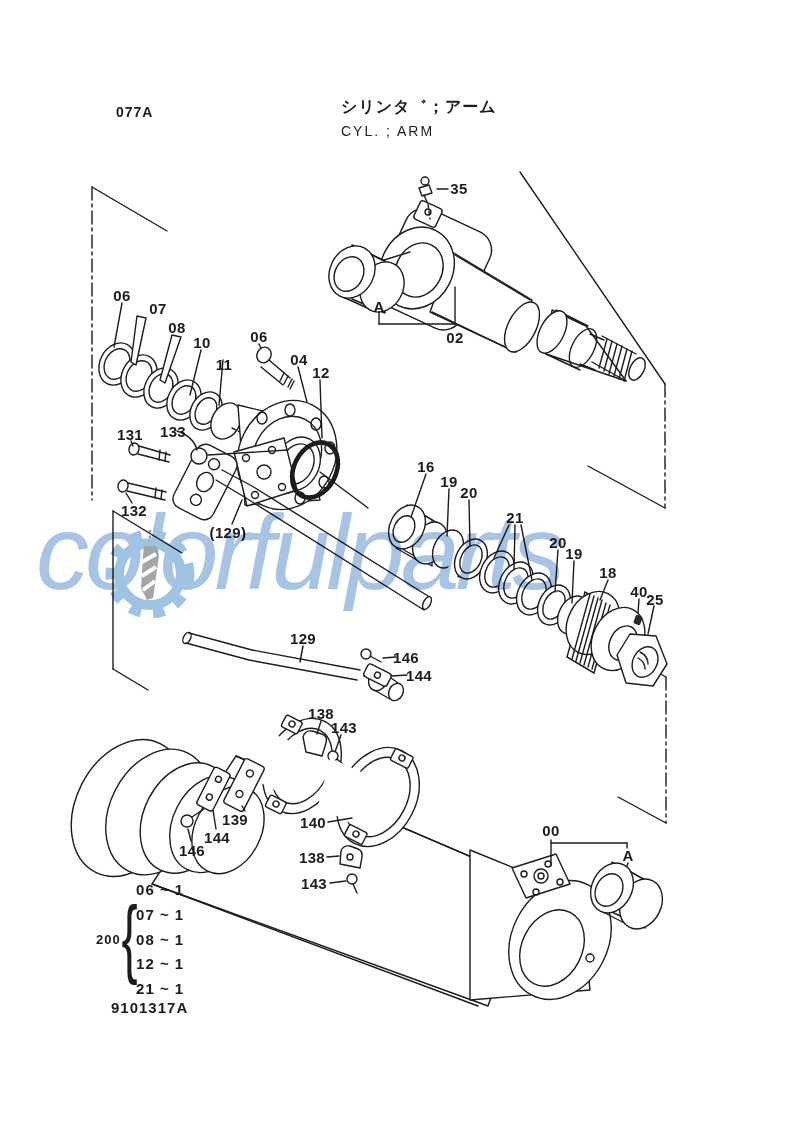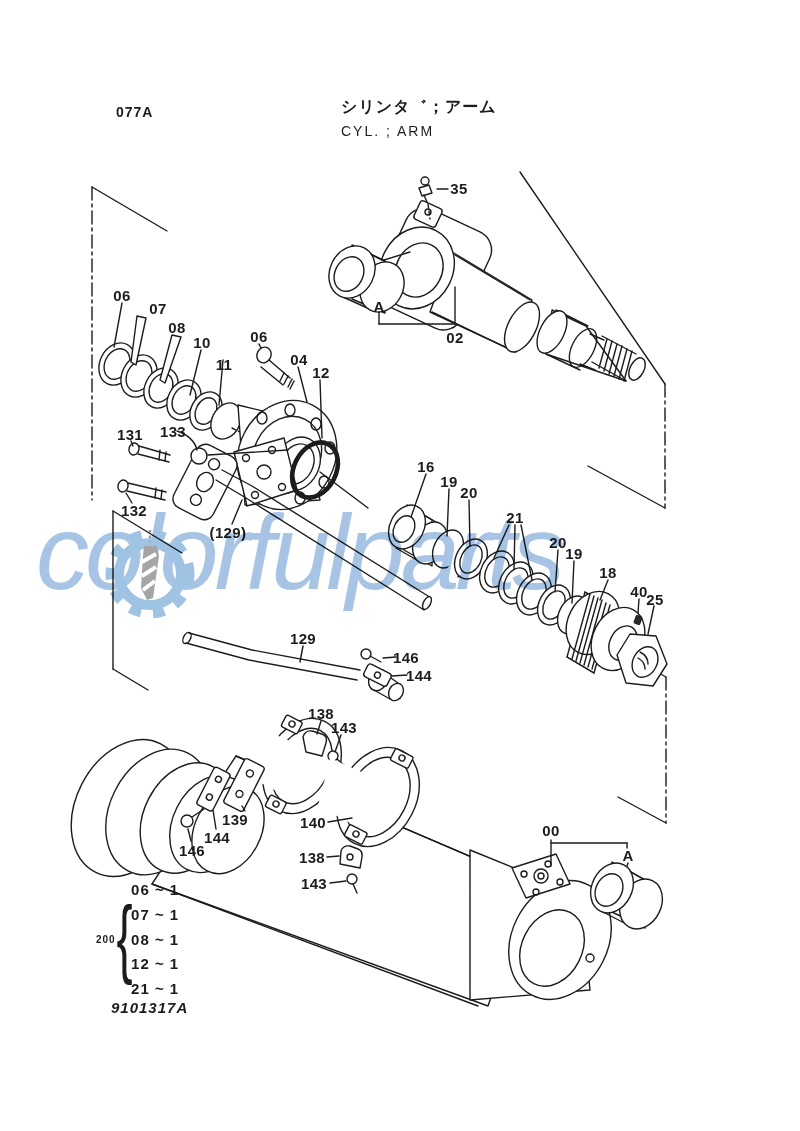--- a/index.html
+++ b/index.html
@@ -17,27 +17,27 @@
   svg.diagram .dsh{stroke-dasharray:4 3;}
   svg.diagram .nostroke{stroke:none;}
   .co{position:absolute;transform:translate(-50%,-50%);font-size:15px;font-weight:600;
       letter-spacing:.4px;white-space:nowrap;color:#1c1c1c;}
   .watermark{position:absolute;left:0;top:0;width:800px;height:1131px;pointer-events:none;
              mix-blend-mode:multiply;}
   .wm-text{position:absolute;left:36px;top:492px;font-size:106px;font-style:italic;font-weight:400;
            letter-spacing:-4px;color:#a8c4e4;font-family:"Liberation Sans",sans-serif;}
   .wm-gear{position:absolute;left:100px;top:524px;}
   .qty-table{position:absolute;left:96px;top:882px;display:flex;align-items:center;}
-  .qty-group{font-size:10px;font-weight:600;letter-spacing:1px;}
+  .qty-group{font-size:13px;font-weight:600;letter-spacing:1px;}
   .qty-brace{font-size:88px;font-weight:400;transform:scaleX(.55);margin:0 -8px 0 -6px;
              line-height:80px;height:84px;display:inline-block;}
   .qty-rows{display:flex;flex-direction:column;gap:9px;}
   .qty-row{font-size:15px;font-weight:600;line-height:15.8px;letter-spacing:1px;}
   .ftr-code{position:absolute;left:111px;top:999px;font-size:15px;font-weight:700;
-            font-style:italic;letter-spacing:1px;}
+            letter-spacing:1px;}
 </style>
 </head>
 <body>
 
 <div id="page">
 
   <div class="hdr-code">077A</div>
   <div class="title-jp">シリンタ゛；アーム</div>
   <div class="title-en">CYL. ; ARM</div>
 

